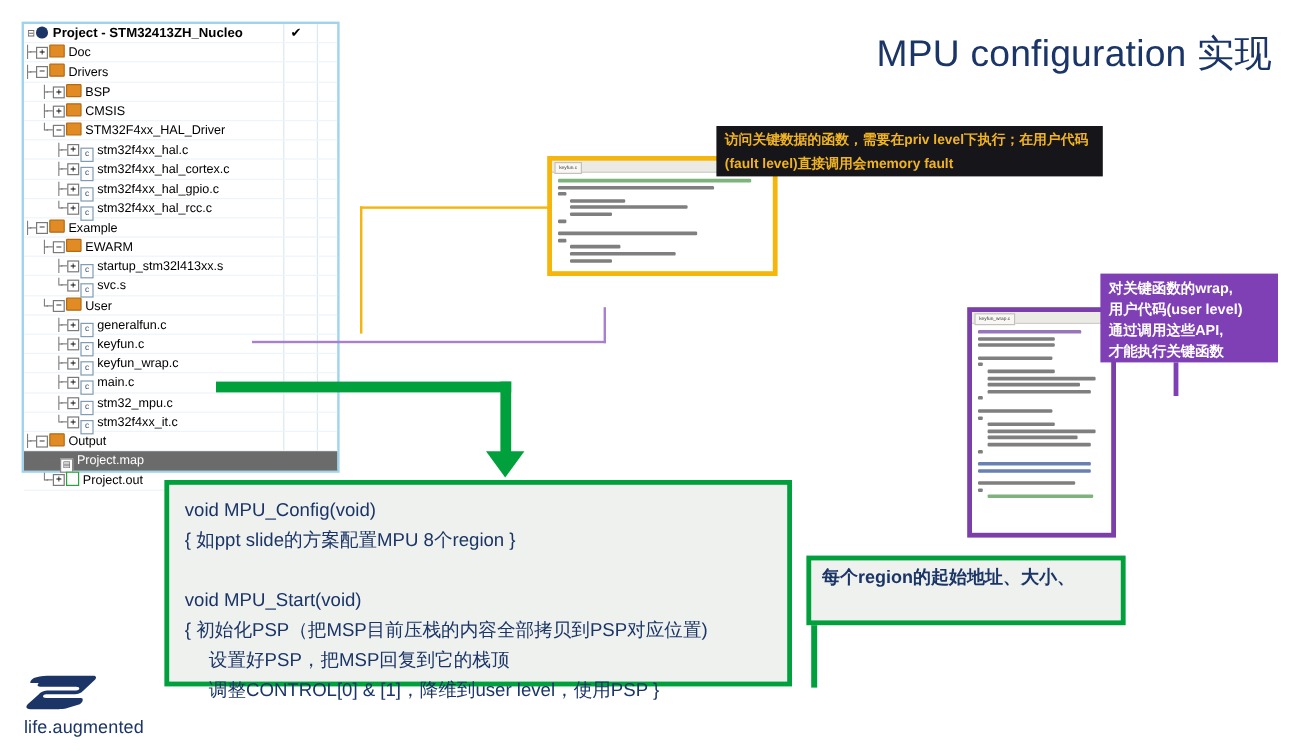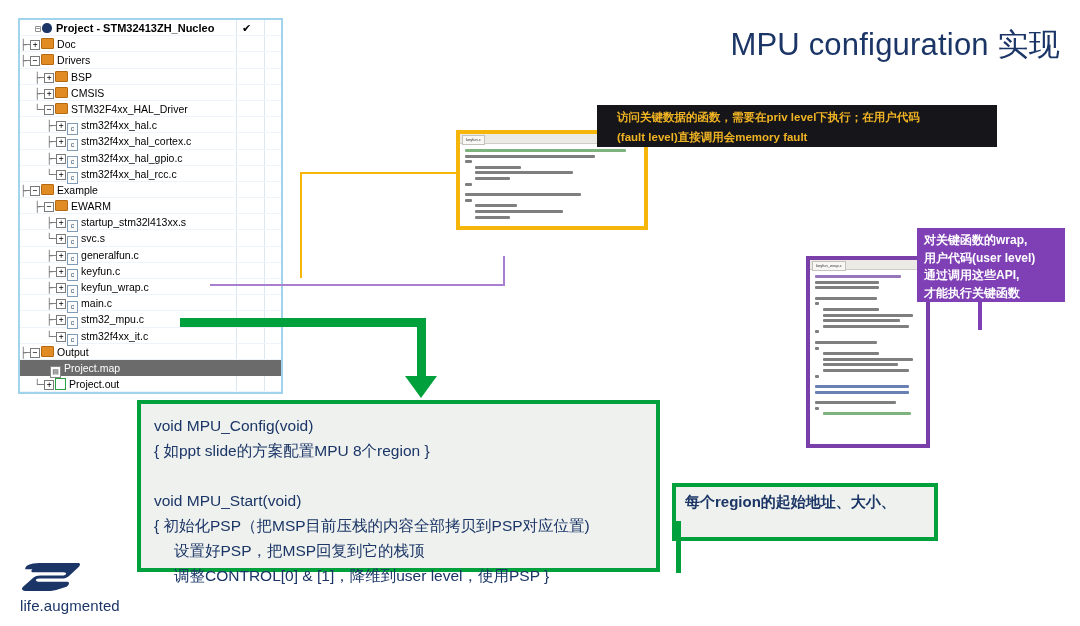--- a/index.html
+++ b/index.html
@@ -27,21 +27,21 @@
     box-sizing:border-box;
     font-size:10.5px;color:#000;
   }
   .tree-inner{position:relative;height:100%;width:100%;}
   .tree-col-a{position:absolute;left:216px;top:0;bottom:0;width:1px;background:#dbe8f2;}
   .tree-col-b{position:absolute;left:244px;top:0;bottom:0;width:1px;background:#dbe8f2;}
   .row{
     position:relative;height:16.2px;line-height:16.2px;
     white-space:nowrap;box-sizing:border-box;
     border-bottom:1px solid #eef4f9;
-    padding-left:15px;
+    padding-left:3px;
   }
   .row.selected{background:#6b6b6b;color:#ffffff;border-bottom-color:#6b6b6b;}
   .row .stem{color:#6d6d6d;font-family:"DejaVu Sans Mono",monospace;font-size:10px;letter-spacing:-1px;}
   .plusbox{
     display:inline-block;width:8px;height:8px;line-height:7px;
     border:1px solid #7a7a7a;background:#fff;color:#000;
     font-size:8px;text-align:center;vertical-align:1px;
     font-family:"DejaVu Sans Mono",monospace;
   }
   .folder{
@@ -88,24 +88,24 @@
     left:456px;top:130px;width:184px;height:92px;
     border:4px solid #f5b50a;
   }
   #code-wrap{
     left:806px;top:256px;width:116px;height:184px;
     border:4px solid #7a3fa8;
   }
 
   
   #callout-black{
-    left:597px;top:105px;width:400px;height:42px;
+    left:597px;top:105px;width:322px;height:42px;
     background:#16161a;color:#f0b323;
     font-size:11.5px;line-height:20px;font-weight:bold;
-    padding:2px 0 0 20px;box-sizing:border-box;
+    padding:2px 0 0 7px;box-sizing:border-box;
   }
   #callout-purple{
     left:917px;top:228px;width:148px;height:74px;
     background:#7f3fb5;color:#ffffff;
     font-size:12px;line-height:17.5px;font-weight:bold;
     padding:4px 0 0 7px;box-sizing:border-box;
   }
   #callout-purple-stem{
     left:978px;top:302px;width:4px;height:28px;background:#7f3fb5;
   }
@@ -115,21 +115,20 @@
     background:#eef1ee;border:4px solid #00a03c;box-sizing:border-box;
     color:#1b3566;font-size:15.5px;line-height:25px;
     padding:9px 0 0 13px;
   }
   #green-main .indent{padding-left:20px;display:block;}
   #green-side{
     left:672px;top:463px;width:266px;height:58px;
     background:#eef1ee;border:4px solid #00a03c;box-sizing:border-box;
     color:#1b3566;font-size:15px;line-height:24px;font-weight:bold;
     padding:3px 0 0 9px;
-    margin-top:20px;
   }
   #green-side-stem{
     left:676px;top:521px;width:5px;height:52px;background:#00a03c;
   }
 
   
   .conn{position:absolute;}
   #conn-yellow-h{left:300px;top:172px;width:160px;height:2px;background:#f5b50a;}
   #conn-yellow-v{left:300px;top:172px;width:2px;height:106px;background:#f5b50a;}
   #conn-purple-h{left:210px;top:284px;width:295px;height:2px;background:#a97fd0;}
@@ -171,20 +170,21 @@
         <div class="row ind2"><span class="stem">├─</span><span class="plusbox">+</span><span class="folder"></span><span class="rowlabel">CMSIS</span></div>
         <div class="row ind2"><span class="stem">└─</span><span class="plusbox">−</span><span class="folder"></span><span class="rowlabel">STM32F4xx_HAL_Driver</span></div>
         <div class="row ind3"><span class="stem">├─</span><span class="plusbox">+</span><span class="docico">c</span><span class="rowlabel">stm32f4xx_hal.c</span></div>
         <div class="row ind3"><span class="stem">├─</span><span class="plusbox">+</span><span class="docico">c</span><span class="rowlabel">stm32f4xx_hal_cortex.c</span></div>
         <div class="row ind3"><span class="stem">├─</span><span class="plusbox">+</span><span class="docico">c</span><span class="rowlabel">stm32f4xx_hal_gpio.c</span></div>
         <div class="row ind3"><span class="stem">└─</span><span class="plusbox">+</span><span class="docico">c</span><span class="rowlabel">stm32f4xx_hal_rcc.c</span></div>
         <div class="row ind1"><span class="stem">├─</span><span class="plusbox">−</span><span class="folder"></span><span class="rowlabel">Example</span></div>
         <div class="row ind2"><span class="stem">├─</span><span class="plusbox">−</span><span class="folder"></span><span class="rowlabel">EWARM</span></div>
         <div class="row ind3"><span class="stem">├─</span><span class="plusbox">+</span><span class="docico">c</span><span class="rowlabel">startup_stm32l413xx.s</span></div>
         <div class="row ind3"><span class="stem">└─</span><span class="plusbox">+</span><span class="docico">c</span><span class="rowlabel">svc.s</span></div>
+        <div class="row ind2"><span class="stem">└─</span><span class="plusbox">−</span><span class="folder"></span><span class="rowlabel">User</span></div>
         <div class="row ind3"><span class="stem">├─</span><span class="plusbox">+</span><span class="docico">c</span><span class="rowlabel">generalfun.c</span></div>
         <div class="row ind3"><span class="stem">├─</span><span class="plusbox">+</span><span class="docico">c</span><span class="rowlabel">keyfun.c</span></div>
         <div class="row ind3"><span class="stem">├─</span><span class="plusbox">+</span><span class="docico">c</span><span class="rowlabel">keyfun_wrap.c</span></div>
         <div class="row ind3"><span class="stem">├─</span><span class="plusbox">+</span><span class="docico">c</span><span class="rowlabel">main.c</span></div>
         <div class="row ind3"><span class="stem">├─</span><span class="plusbox">+</span><span class="docico">c</span><span class="rowlabel">stm32_mpu.c</span></div>
         <div class="row ind3"><span class="stem">└─</span><span class="plusbox">+</span><span class="docico">c</span><span class="rowlabel">stm32f4xx_it.c</span></div>
         <div class="row ind1"><span class="stem">├─</span><span class="plusbox">−</span><span class="folder"></span><span class="rowlabel">Output</span></div>
         <div class="row ind2 selected"><span class="stem">├──</span><span class="docico plain">▤</span><span class="rowlabel">Project.map</span></div>
         <div class="row ind2"><span class="stem">└─</span><span class="plusbox">+</span><span class="docico green"></span><span class="rowlabel">Project.out</span></div>
       </div>

